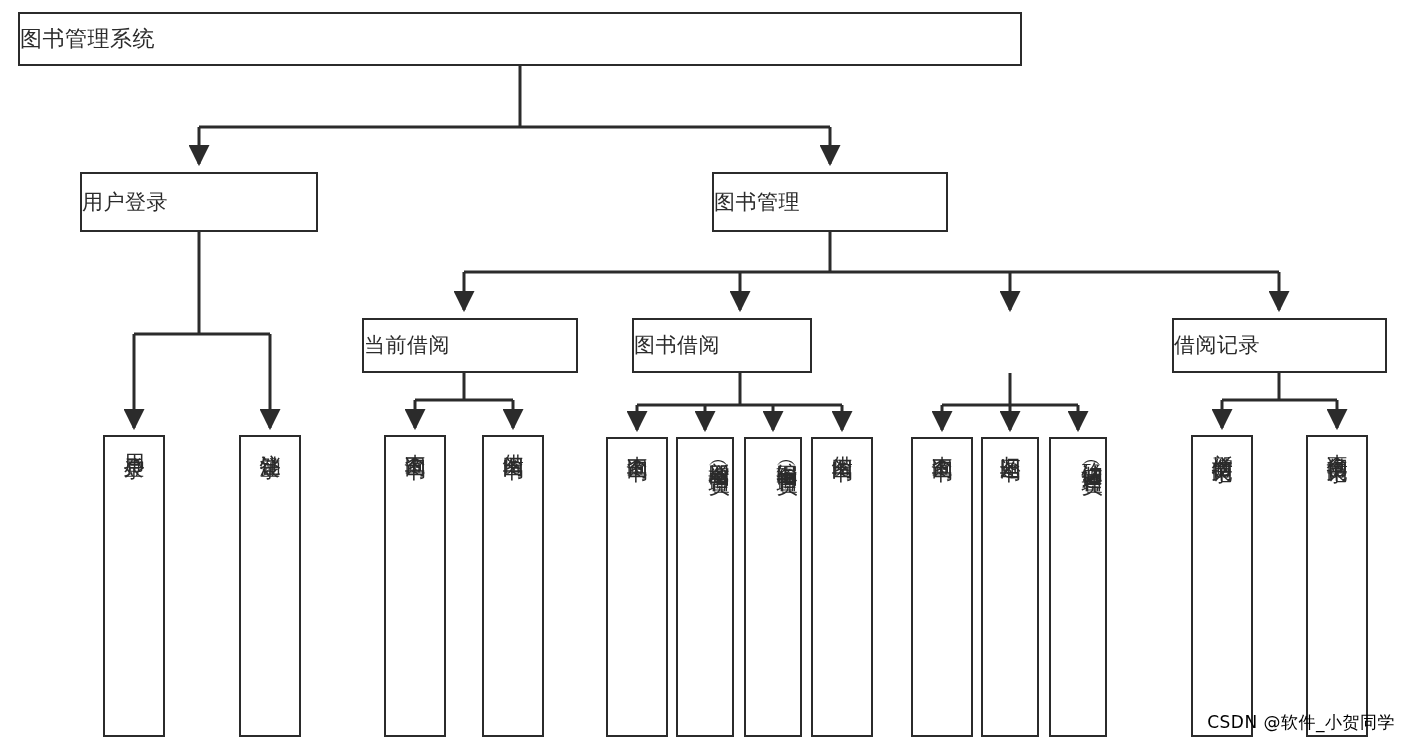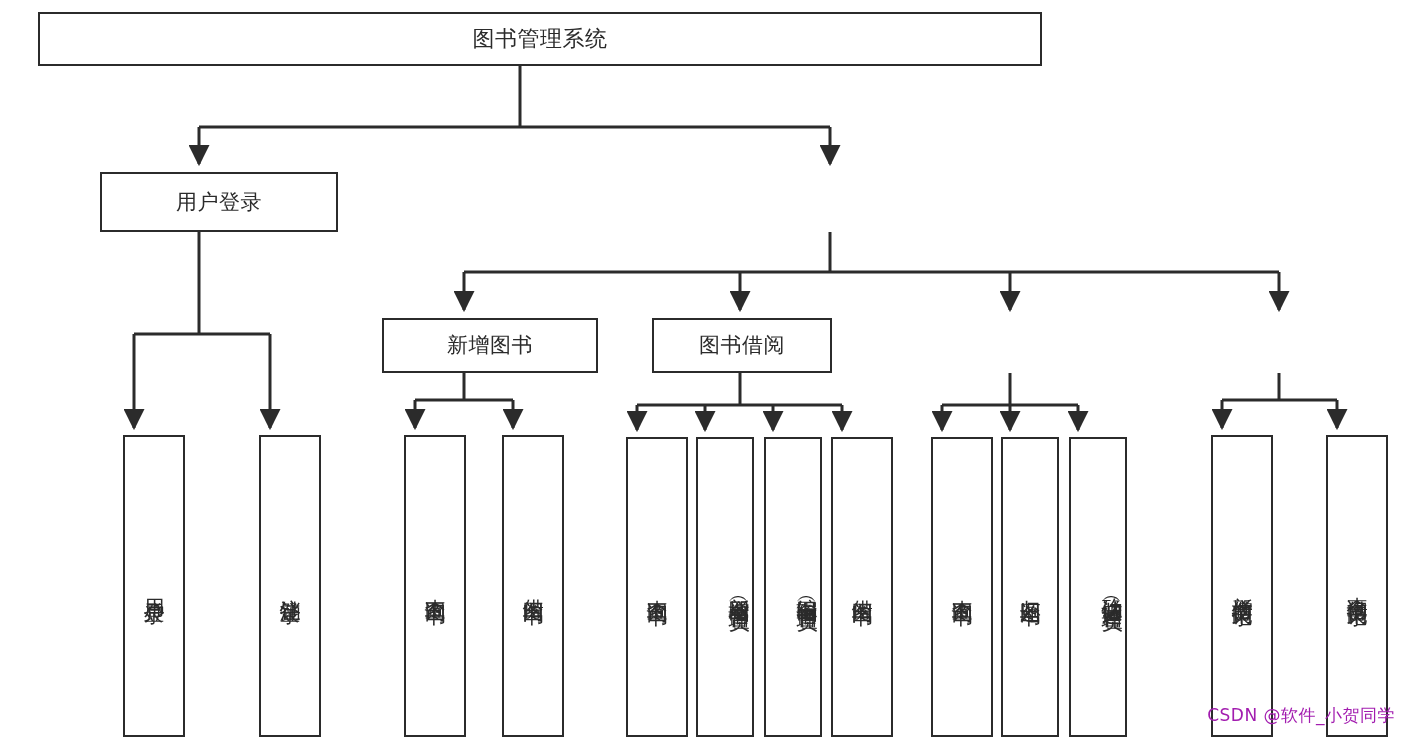--- a/index.html
+++ b/index.html
@@ -26,23 +26,21 @@
     width: 1405px;
     height: 747px;
   }
   .node {
     position: absolute;
     box-sizing: border-box;
     border: 2.5px solid #2b2b2b;
     background: #ffffff;
     display: flex;
     align-items: center;
-    justify-content: center;
     color: #2b2b2b;
-    margin-left: 20px;
   }
   .node-h {
     font-size: 21px;
     letter-spacing: 0.5px;
     line-height: 1;
   }
   .node-v {
     writing-mode: vertical-rl;
     text-orientation: upright;
     font-size: 21px;
@@ -53,23 +51,23 @@
   .node-v.align-top {
     align-items: flex-start;
     padding-top: 6px;
   }
   .node-title {
     font-size: 22px;
   }
   .watermark {
     position: absolute;
     right: 10px;
-    bottom: 20px;
+    bottom: 13px;
     font-size: 17px;
-    color: #a21caf;
+    color: #000000;
     letter-spacing: 0.5px;
     white-space: nowrap;
     font-family: "DejaVu Sans", "Liberation Sans", sans-serif;
   }
 </style>
 </head>
 <body>
 
 <div id="diagram-root">
 
@@ -123,26 +121,32 @@
     </g>
   </svg>
 
   <div class="node node-h node-title" style="left:18px; top:12px; width:1004px; height:54px;">
     <span>图书管理系统</span>
   </div>
 
   <div class="node node-h" style="left:80px; top:172px; width:238px; height:60px;">
     <span>用户登录</span>
   </div>
+  <div class="node node-h" style="left:712px; top:172px; width:236px; height:60px;">
+    <span>图书管理</span>
+  </div>
 
   <div class="node node-h" style="left:362px; top:318px; width:216px; height:55px;">
-    <span>新增图书</span>
+    <span>当前借阅</span>
   </div>
   <div class="node node-h" style="left:632px; top:318px; width:180px; height:55px;">
     <span>图书借阅</span>
+  </div>
+  <div class="node node-h" style="left:1172px; top:318px; width:215px; height:55px;">
+    <span>借阅记录</span>
   </div>
 
   <div class="node node-v" style="left:103px; top:435px; width:62px; height:302px;">
     <span>用户登录</span>
   </div>
   <div class="node node-v" style="left:239px; top:435px; width:62px; height:302px;">
     <span>注销登录</span>
   </div>
 
   <div class="node node-v" style="left:384px; top:435px; width:62px; height:302px;">

